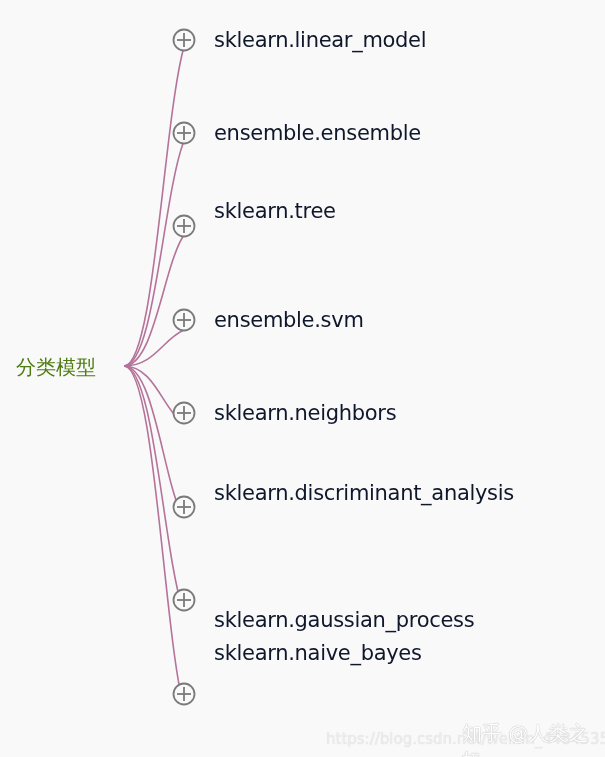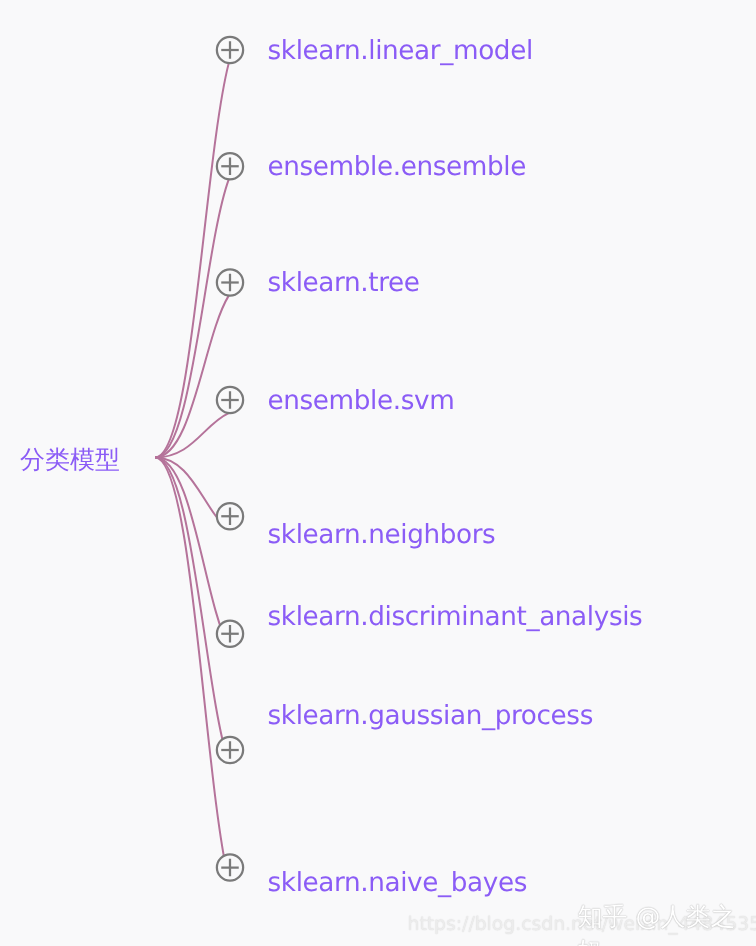--- a/index.html
+++ b/index.html
@@ -5,27 +5,27 @@
     html, body { margin: 0; padding: 0; }
     body {
       width: 605px; height: 757px;
       background: #f9f9fa;
       position: relative; overflow: hidden;
       font-family: "DejaVu Sans", "Liberation Sans", sans-serif;
     }
     #mindmap { position: absolute; left: 0; top: 0; }
     .root-label {
       position: absolute; left: 16px; top: 354px;
-      font-size: 20px; color: #8b5cf6;
+      font-size: 20px; color: #4d7c0f;
       font-family: "DejaVu Sans", sans-serif;
       letter-spacing: 0px;
     }
     .node-label {
       position: absolute; left: 214px;
-      font-size: 21px; color: #8b5cf6;
+      font-size: 21px; color: #0f172a;
       line-height: 24px; white-space: nowrap;
       font-family: "DejaVu Sans", sans-serif;
       letter-spacing: -0.3px;
     }
     .expand-btn { cursor: pointer; }
     .watermark-zh {
       position: absolute; left: 462px; top: 720px;
       font-size: 20px; color: #ffffff;
       text-shadow: 0 0 1px #bbb, 0 0 1px #bbb;
     }
@@ -90,21 +90,21 @@
         <line x1="177" x2="191" y1="694" y2="694" stroke="#7a7a7a" stroke-width="1.8"></line>
         <line x1="184" x2="184" y1="687" y2="701" stroke="#7a7a7a" stroke-width="1.8"></line>
       </g>
     </g>
 </svg>
 
 <div class="root-label">分类模型</div>
 
 <div class="node-label" style="top:28px">sklearn.linear_model</div>
 <div class="node-label" style="top:121px">ensemble.ensemble</div>
-<div class="node-label" style="top:214px">sklearn.tree</div>
+<div class="node-label" style="top:199px">sklearn.tree</div>
 <div class="node-label" style="top:308px">ensemble.svm</div>
-<div class="node-label" style="top:415px">sklearn.neighbors</div>
+<div class="node-label" style="top:401px">sklearn.neighbors</div>
 <div class="node-label" style="top:481px">sklearn.discriminant_analysis</div>
-<div class="node-label" style="top:560px">sklearn.gaussian_process</div>
-<div class="node-label" style="top:694px">sklearn.naive_bayes</div>
+<div class="node-label" style="top:608px">sklearn.gaussian_process</div>
+<div class="node-label" style="top:641px">sklearn.naive_bayes</div>
 
 <div class="watermark-url">https://blog.csdn.net/weixin_44845357</div>
 <div class="watermark-zh">知乎 @人类之奴</div>
 
 </body></html>

